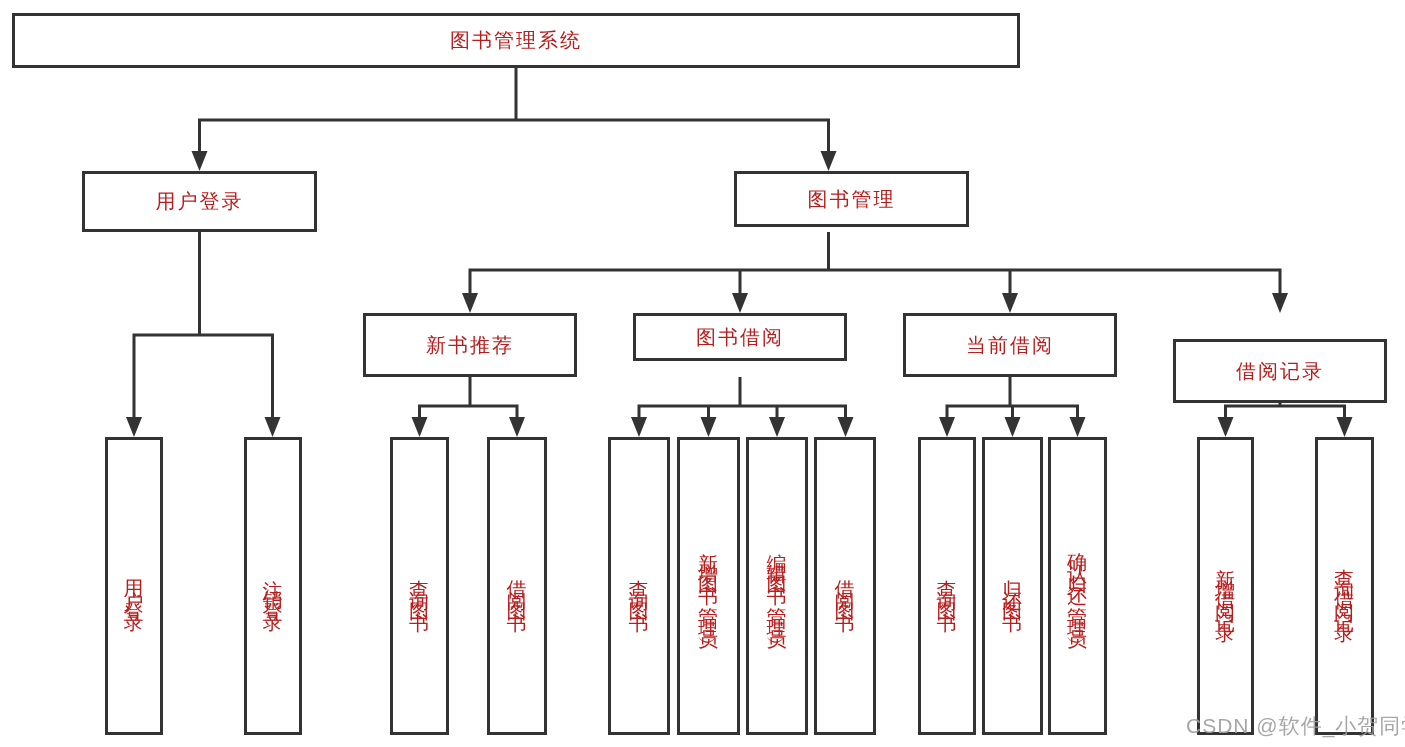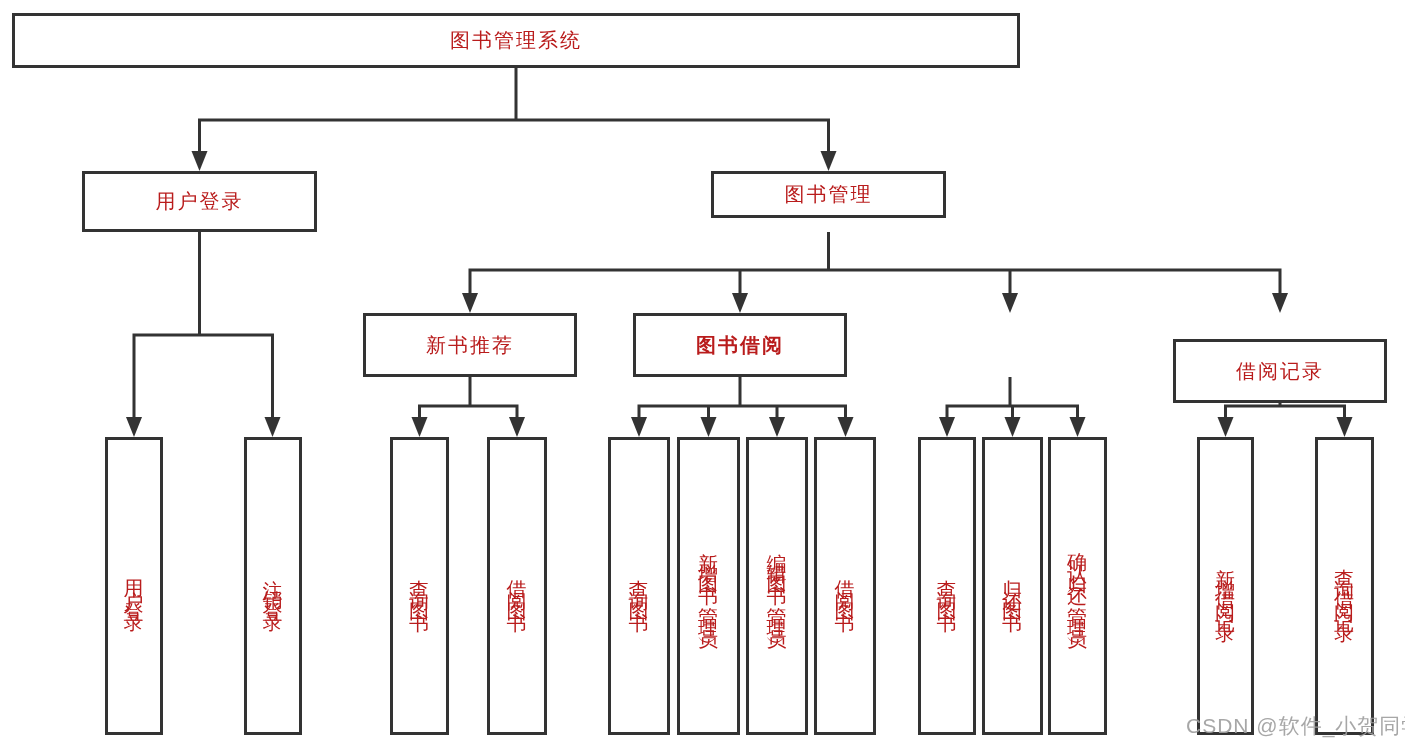--- a/index.html
+++ b/index.html
@@ -76,24 +76,25 @@
       <polygon points="1004.5,417 1020.5,417 1012.5,437"></polygon>
       <polygon points="1069.5,417 1085.5,417 1077.5,437"></polygon>
       <polygon points="1217.5,417 1233.5,417 1225.5,437"></polygon>
       <polygon points="1336.5,417 1352.5,417 1344.5,437"></polygon>
     </g>
   </svg>
 
   <div class="box hbox" style="left:12px; top:13px; width:1008px; height:55px;">图书管理系统</div>
 
   <div class="box hbox" style="left:82px; top:171px; width:235px; height:61px;">用户登录</div>
-  <div class="box hbox" style="left:711px; top:171px; width:235px; height:47px;">图书管理</div>
+  <div class="box hbox" style="left:734px; top:171px; width:235px; height:56px;">图书管理</div>
 
   <div class="box hbox" style="left:363px; top:313px; width:214px; height:64px;">新书推荐</div>
-  <div class="box hbox" style="left:633px; top:313px; width:214px; height:64px;font-weight:bold;">图书借阅</div>
+  <div class="box hbox" style="left:633px; top:313px; width:214px; height:48px;">图书借阅</div>
+  <div class="box hbox" style="left:903px; top:313px; width:214px; height:64px;">当前借阅</div>
   <div class="box hbox" style="left:1173px; top:313px; width:214px; height:64px;margin-top:26px;">借阅记录</div>
 
   <div class="box vbox" style="left:105px; top:437px; width:58px; height:298px;">用户登录</div>
   <div class="box vbox" style="left:244px; top:437px; width:58px; height:298px;">注销登录</div>
 
   <div class="box vbox" style="left:390px; top:437px; width:59px; height:298px;">查询图书</div>
   <div class="box vbox" style="left:487px; top:437px; width:60px; height:298px;">借阅图书</div>
 
   <div class="box vbox" style="left:608px; top:437px; width:62px; height:298px;">查询图书</div>
   <div class="box vbox" style="left:677px; top:437px; width:63px; height:298px;">新增图书（管理员）</div>

